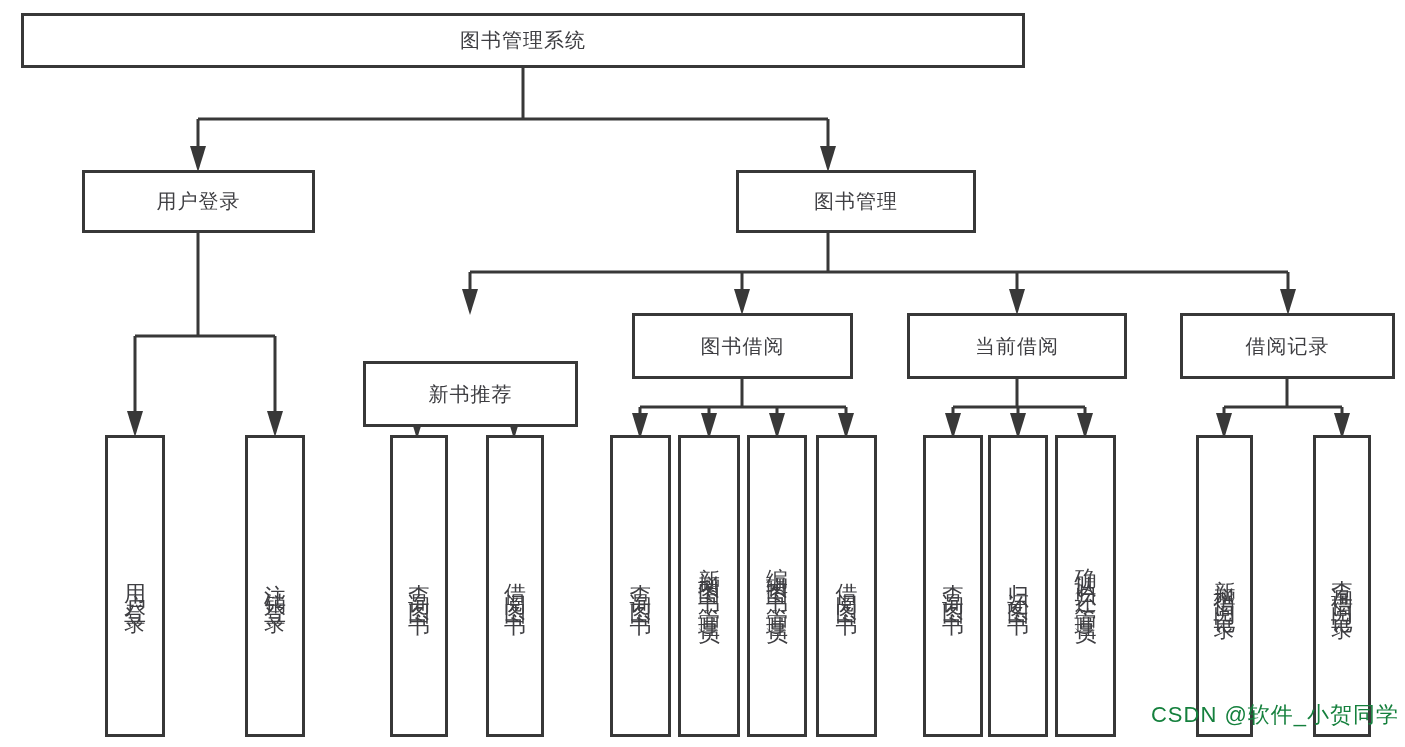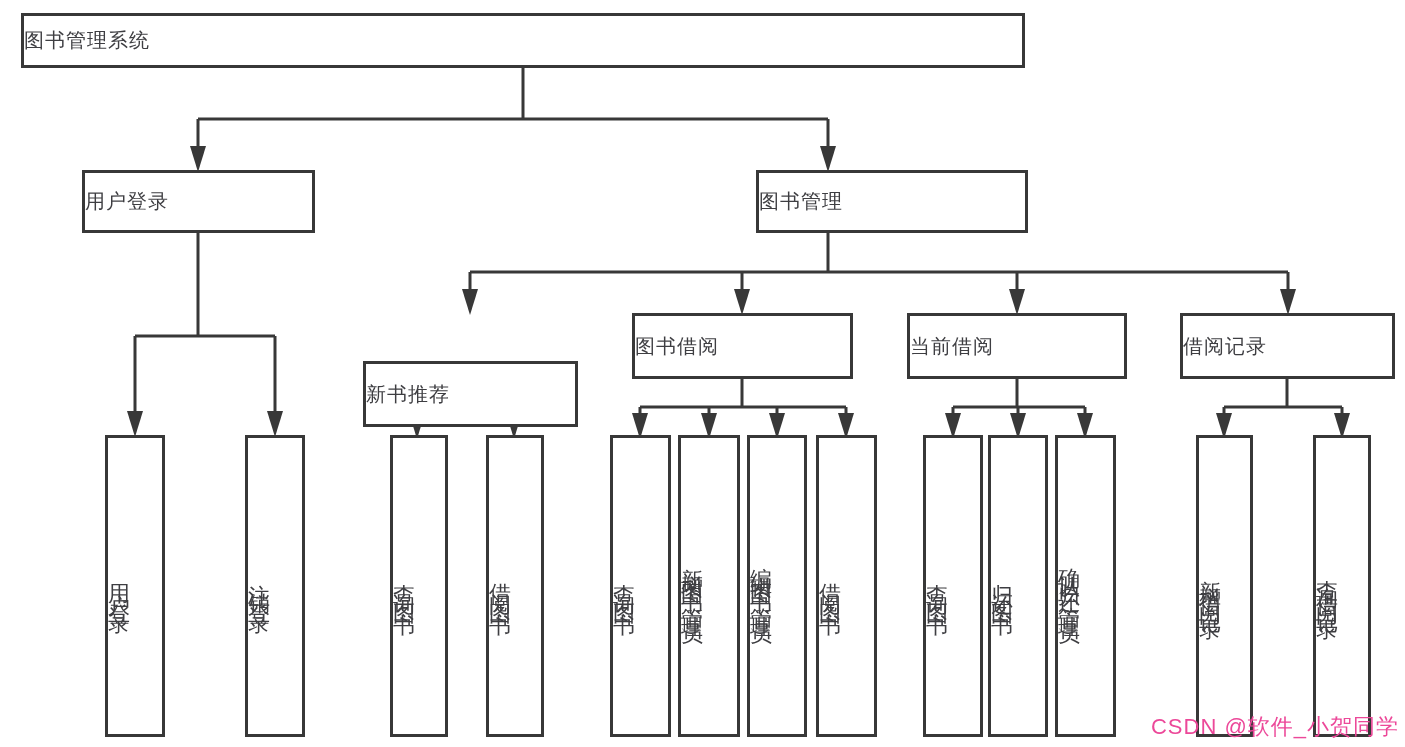--- a/index.html
+++ b/index.html
@@ -10,38 +10,38 @@
     font-family:"Liberation Sans","DejaVu Sans",sans-serif;
     overflow:hidden;
   }
   .wires{position:absolute;left:0;top:0;width:1405px;height:747px;}
   .node{
     position:absolute;
     box-sizing:border-box;
     background:#ffffff;
     border:3px solid #383838;
     color:#3e3e42;
-    display:flex;align-items:center;
+    display:flex;align-items:center;justify-content:center;
     text-align:center;
   }
   .hnode{font-size:20px;letter-spacing:1px;}
   .leaf .vtext{
     writing-mode:vertical-rl;
     text-orientation:mixed;
     font-size:22px;
     letter-spacing:10px;
     line-height:1;
     white-space:nowrap;
   }
   .leaf.long .vtext{letter-spacing:8px;font-size:22px;}
   .watermark{
     position:absolute;
-    right:6px;bottom:5px;
+    right:6px;bottom:17px;
     font-size:22px;
-    color:#ec4899;
+    color:#15803d;
     letter-spacing:1px;
     white-space:nowrap;
   }
 </style>
 </head>
 <body>
 
 <div class="canvas">
 
   <svg class="wires" viewBox="0 0 1405 747" xmlns="http://www.w3.org/2000/svg">
@@ -88,21 +88,21 @@
     </g>
   </svg>
 
   <div class="node hnode" style="left:21px;top:13px;width:1004px;height:55px;">
     <span>图书管理系统</span>
   </div>
 
   <div class="node hnode" style="left:82px;top:170px;width:233px;height:63px;">
     <span>用户登录</span>
   </div>
-  <div class="node hnode" style="left:756px;top:170px;width:272px;height:63px;">
+  <div class="node hnode" style="left:736px;top:170px;width:240px;height:63px;">
     <span>图书管理</span>
   </div>
 
   <div class="node hnode" style="left:363px;top:313px;width:215px;height:66px;margin-top:48px;">
     <span>新书推荐</span>
   </div>
   <div class="node hnode" style="left:907px;top:313px;width:220px;height:66px;">
     <span>当前借阅</span>
   </div>
   <div class="node hnode" style="left:632px;top:313px;width:221px;height:66px;">

